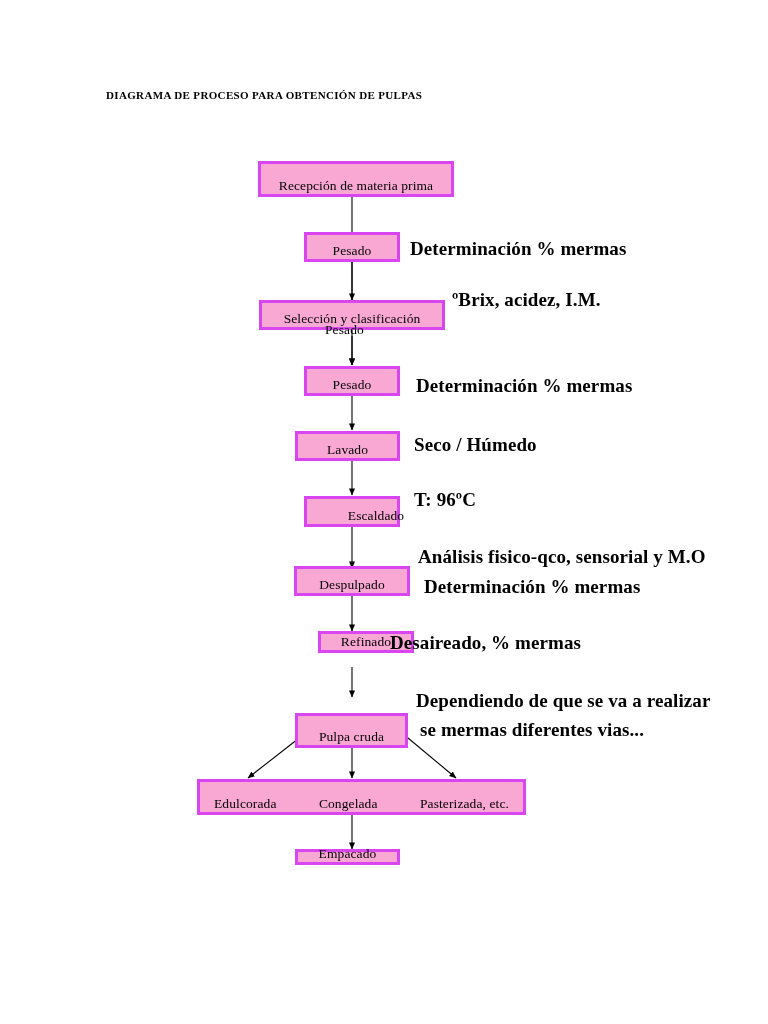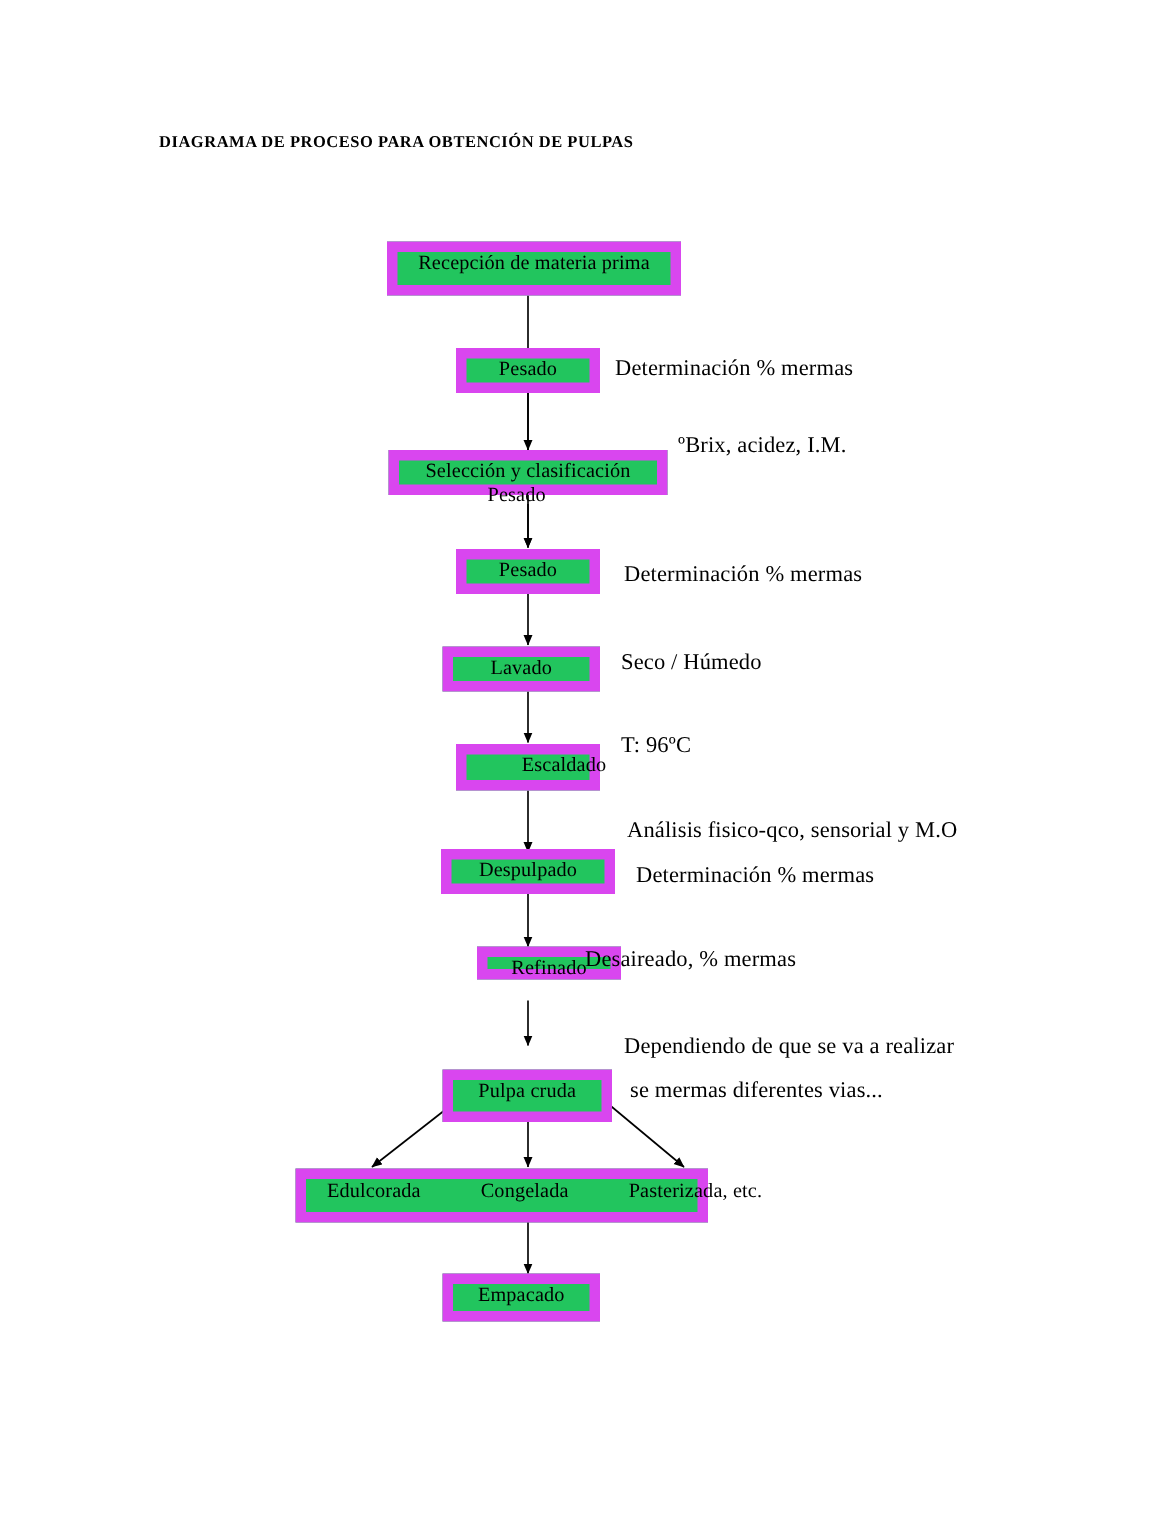--- a/index.html
+++ b/index.html
@@ -44,24 +44,24 @@
     top: 0;
     width: 768px;
     height: 1024px;
     pointer-events: none;
   }
 
   
   .node {
     position: absolute;
     box-sizing: border-box;
-    border: 7px solid #d946ef;
-    background: #22c55e;
+    border: 3px solid #d946ef;
+    background: #f9a8d4;
     display: flex;
-    align-items: flex-start;
+    align-items: flex-end;
     justify-content: center;
   }
   .node .node-label {
     font-size: 13.5px;
     line-height: 1.1;
     white-space: nowrap;
     letter-spacing: 0.1px;
   }
 
   
@@ -71,24 +71,25 @@
   }
   .node.branch-box .branch-label {
     font-size: 13.5px;
     white-space: nowrap;
     letter-spacing: 0.1px;
   }
 
   
   .annotation {
     position: absolute;
-    font-size: 15px;
+    font-size: 19px;
     line-height: 1.15;
     white-space: nowrap;
     letter-spacing: 0.1px;
+    font-weight: bold;
   }
 
   
   .stray-text {
     position: absolute;
     font-size: 13.5px;
     white-space: nowrap;
     letter-spacing: 0.1px;
   }
 </style>
@@ -164,27 +165,27 @@
   </div>
 
   <div class="node" id="node-refinado" style="left:304px; top:631px; width:96px; height:22px;margin-left:14px;">
     <span class="node-label">Refinado</span>
   </div>
 
   <div class="node" id="node-pulpacruda" style="left:295px; top:694px; width:113px; height:35px;margin-top:19px;">
     <span class="node-label">Pulpa cruda</span>
   </div>
 
-  <div class="node branch-box" id="node-vias" style="left:197px; top:779px; width:275px; height:36px;gap:40px;">
+  <div class="node branch-box" id="node-vias" style="left:197px; top:779px; width:329px; height:36px;gap:40px;">
     <span class="branch-label">Edulcorada</span>
     <span class="branch-label">Congelada</span>
     <span class="branch-label">Pasterizada, etc.</span>
   </div>
 
-  <div class="node" id="node-empacado" style="left:295px; top:849px; width:105px; height:32px;">
+  <div class="node" id="node-empacado" style="left:295px; top:849px; width:105px; height:16px;">
     <span class="node-label">Empacado</span>
   </div>
 
   <div class="annotation" style="left:410px; top:238px;">Determinación % mermas</div>
 
   <div class="annotation" style="left:452px; top:289px;">ºBrix, acidez, I.M.</div>
 
   <div class="annotation" style="left:416px; top:375px;">Determinación % mermas</div>
 
   <div class="annotation" style="left:414px; top:434px;">Seco / Húmedo</div>

